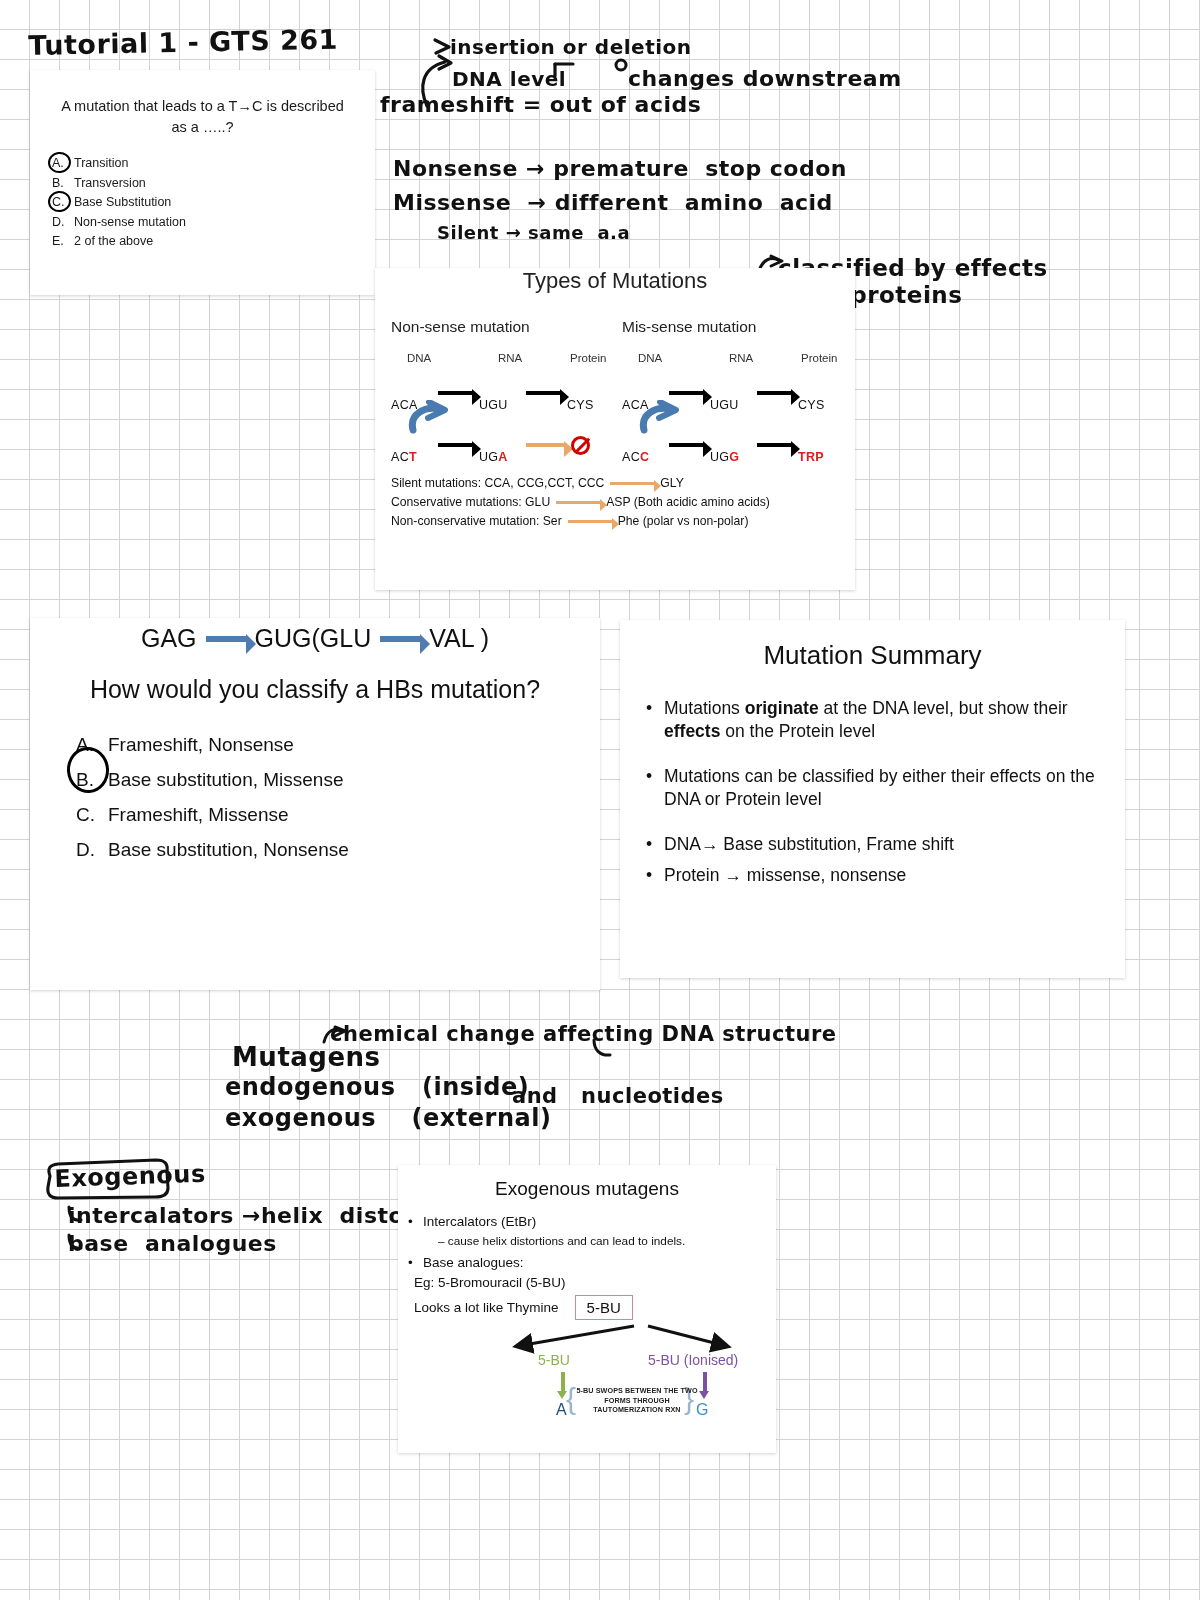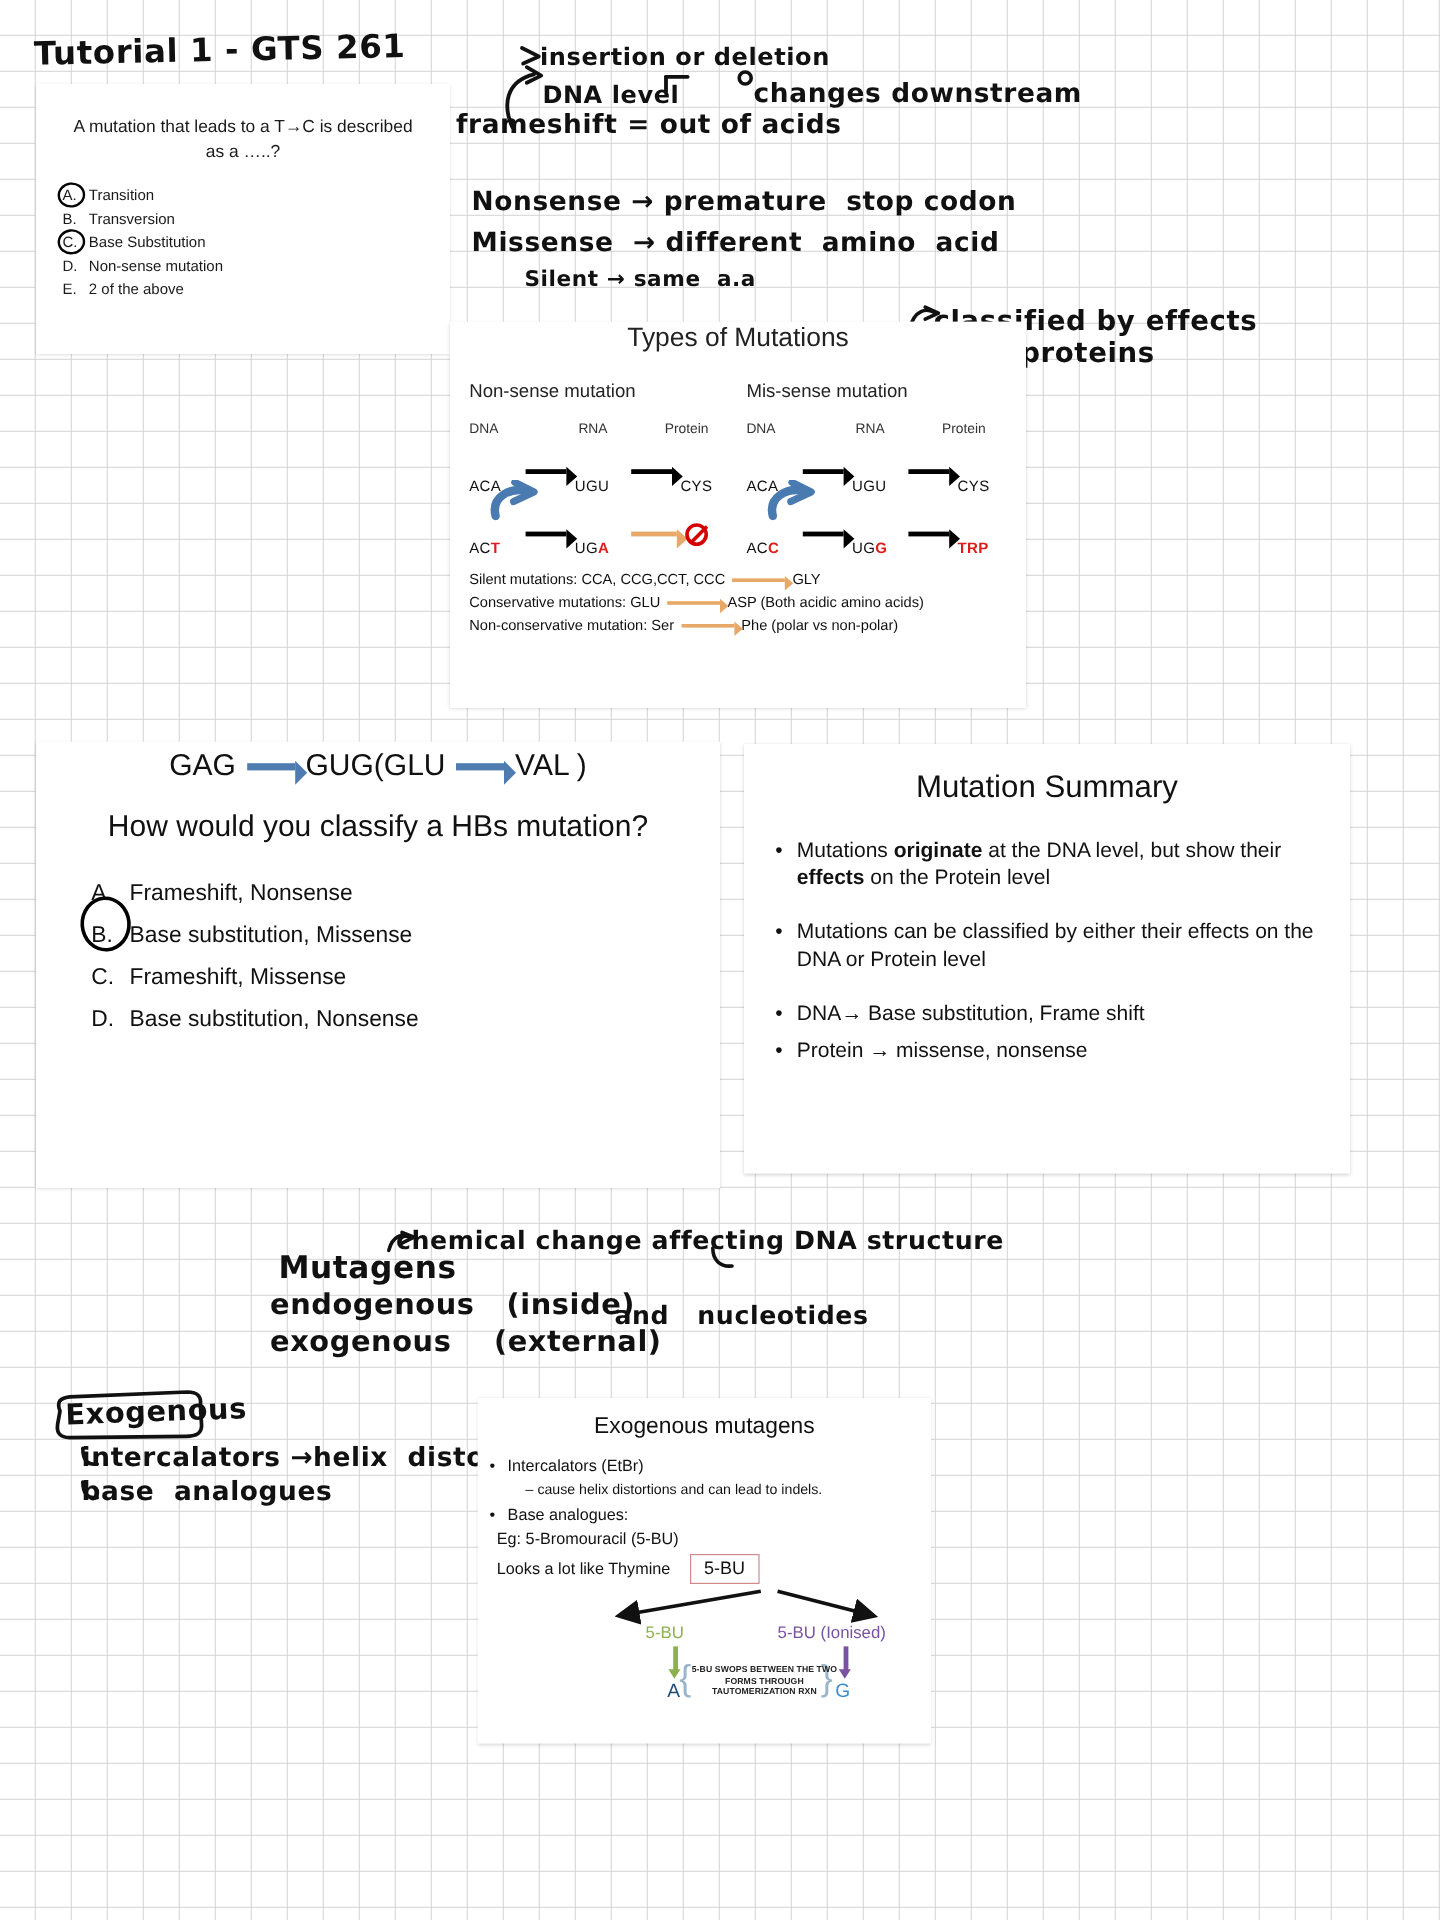--- a/index.html
+++ b/index.html
@@ -56,21 +56,21 @@
     transform:rotate(-6deg);
   }
 
   
   #panel-types { left:375px; top:268px; width:480px; height:322px; }
   #types-title { text-align:center; font-size:22px; color:#222; margin-top:0; font-weight:400; }
   .tm-cols { display:flex; margin-top:24px; padding:0 16px; gap:14px; }
   .tm-col { flex:1; }
   .tm-heading { font-size:15.5px; color:#222; margin-bottom:16px; }
   .tm-hdr-row { display:flex; font-size:11.5px; color:#333; margin-bottom:18px; }
-  .tm-hdr-row span:nth-child(1){ width:91px; }
+  .tm-hdr-row span:nth-child(1){ width:91px;margin-left:16px; }
   .tm-hdr-row span:nth-child(2){ width:72px; }
   .tm-row { display:flex; align-items:center; font-size:12.5px; color:#111; height:22px; }
   .tm-cell { width:40px; flex:none; letter-spacing:0.3px;margin-top:23px; }
   .tm-cell .mut { color:#e01b1b; font-weight:700; }
   .tm-cell.trp { color:#e01b1b; font-weight:700; width:auto; }
   .arrow-blk { width:34px; height:0; border-top:4px solid #000; position:relative; margin:0 7px; flex:none; }
   .arrow-blk::after {
     content:""; position:absolute; right:-9px; top:-6px;
     border-left:9px solid #000; border-top:8px solid transparent; border-bottom:8px solid transparent;
   }

